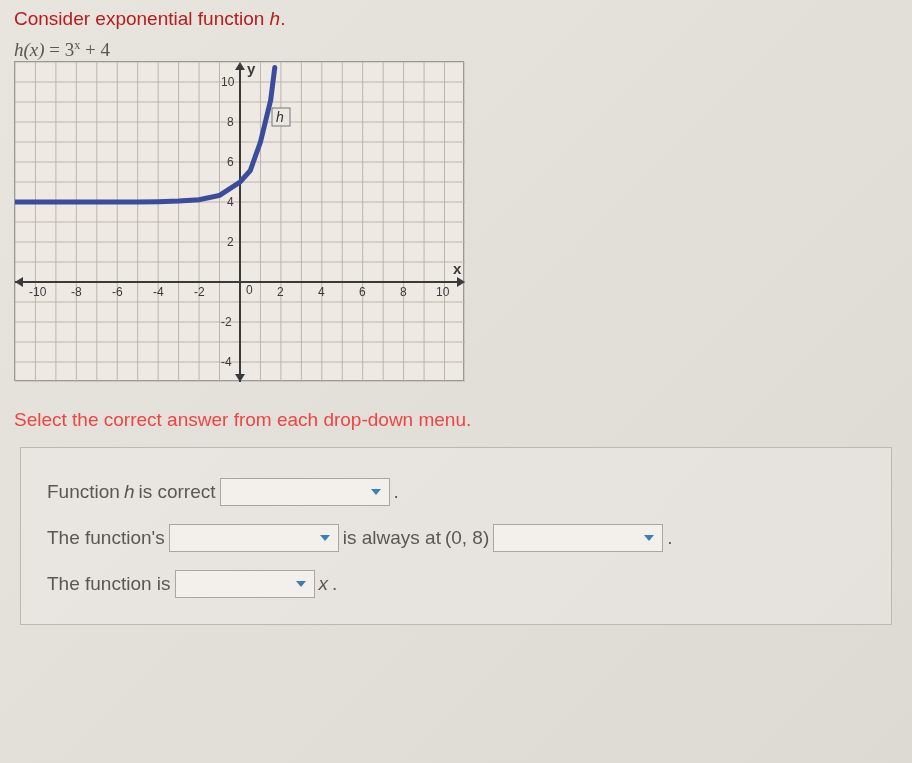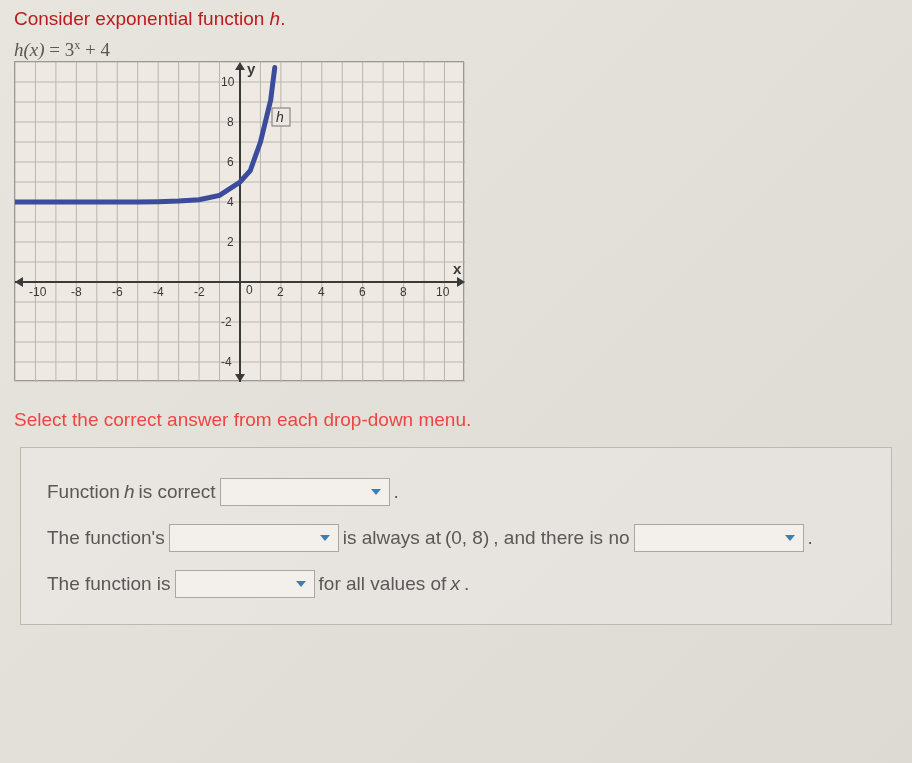--- a/index.html
+++ b/index.html
@@ -190,30 +190,28 @@
     <span>.</span>
   </div>
 
   <div class="answer-line">
     <span>The function's </span>
     <span class="dropdown wide">
       <span class="dropdown-caret"></span>
     </span>
     <span> is always at </span>
     <span>(0, 8)</span>
-    <span>, and there is no </span>
     <span class="dropdown wide">
       <span class="dropdown-caret"></span>
     </span>
     <span>.</span>
   </div>
 
   <div class="answer-line" style="margin-bottom:0;">
     <span>The function is </span>
     <span class="dropdown">
       <span class="dropdown-caret"></span>
     </span>
-    <span> for all values of </span>
     <i>x</i>
     <span>.</span>
   </div>
 
 </div>
 
 </body></html>

